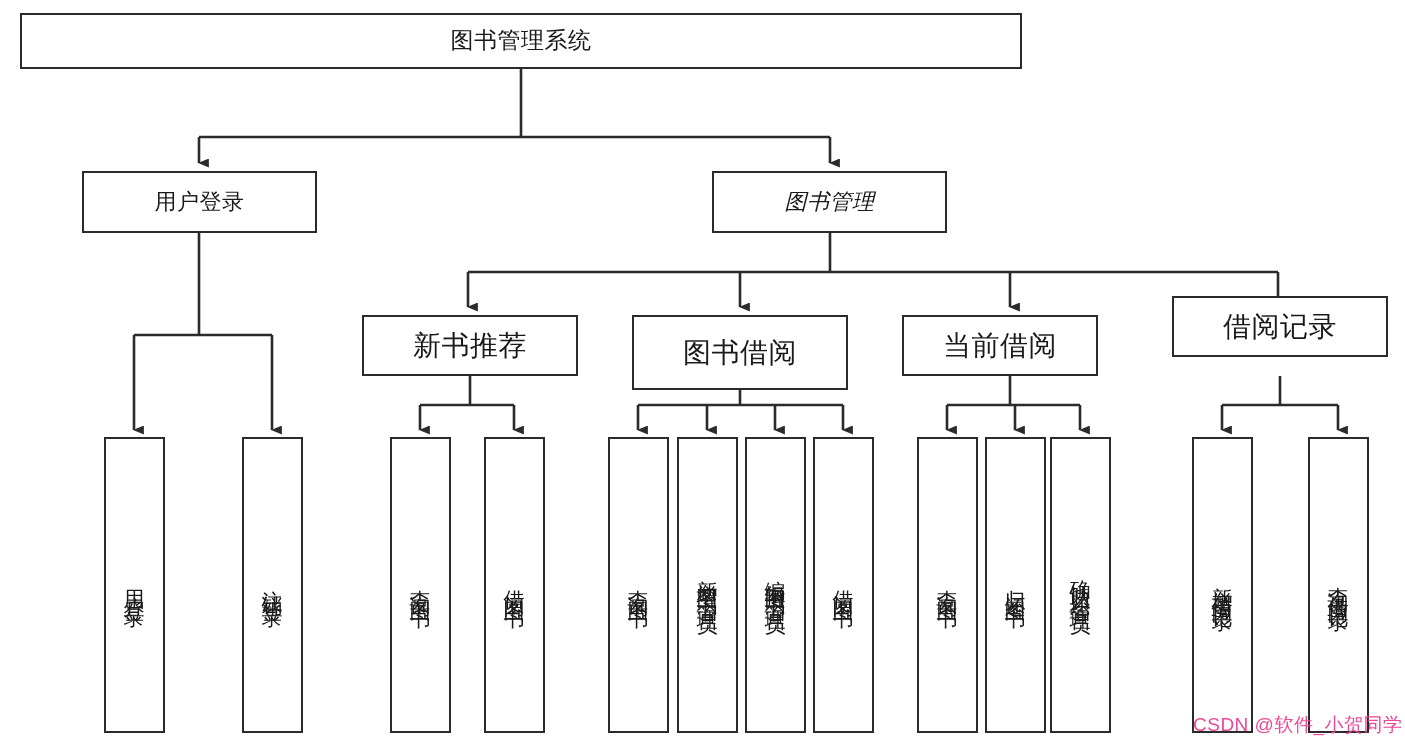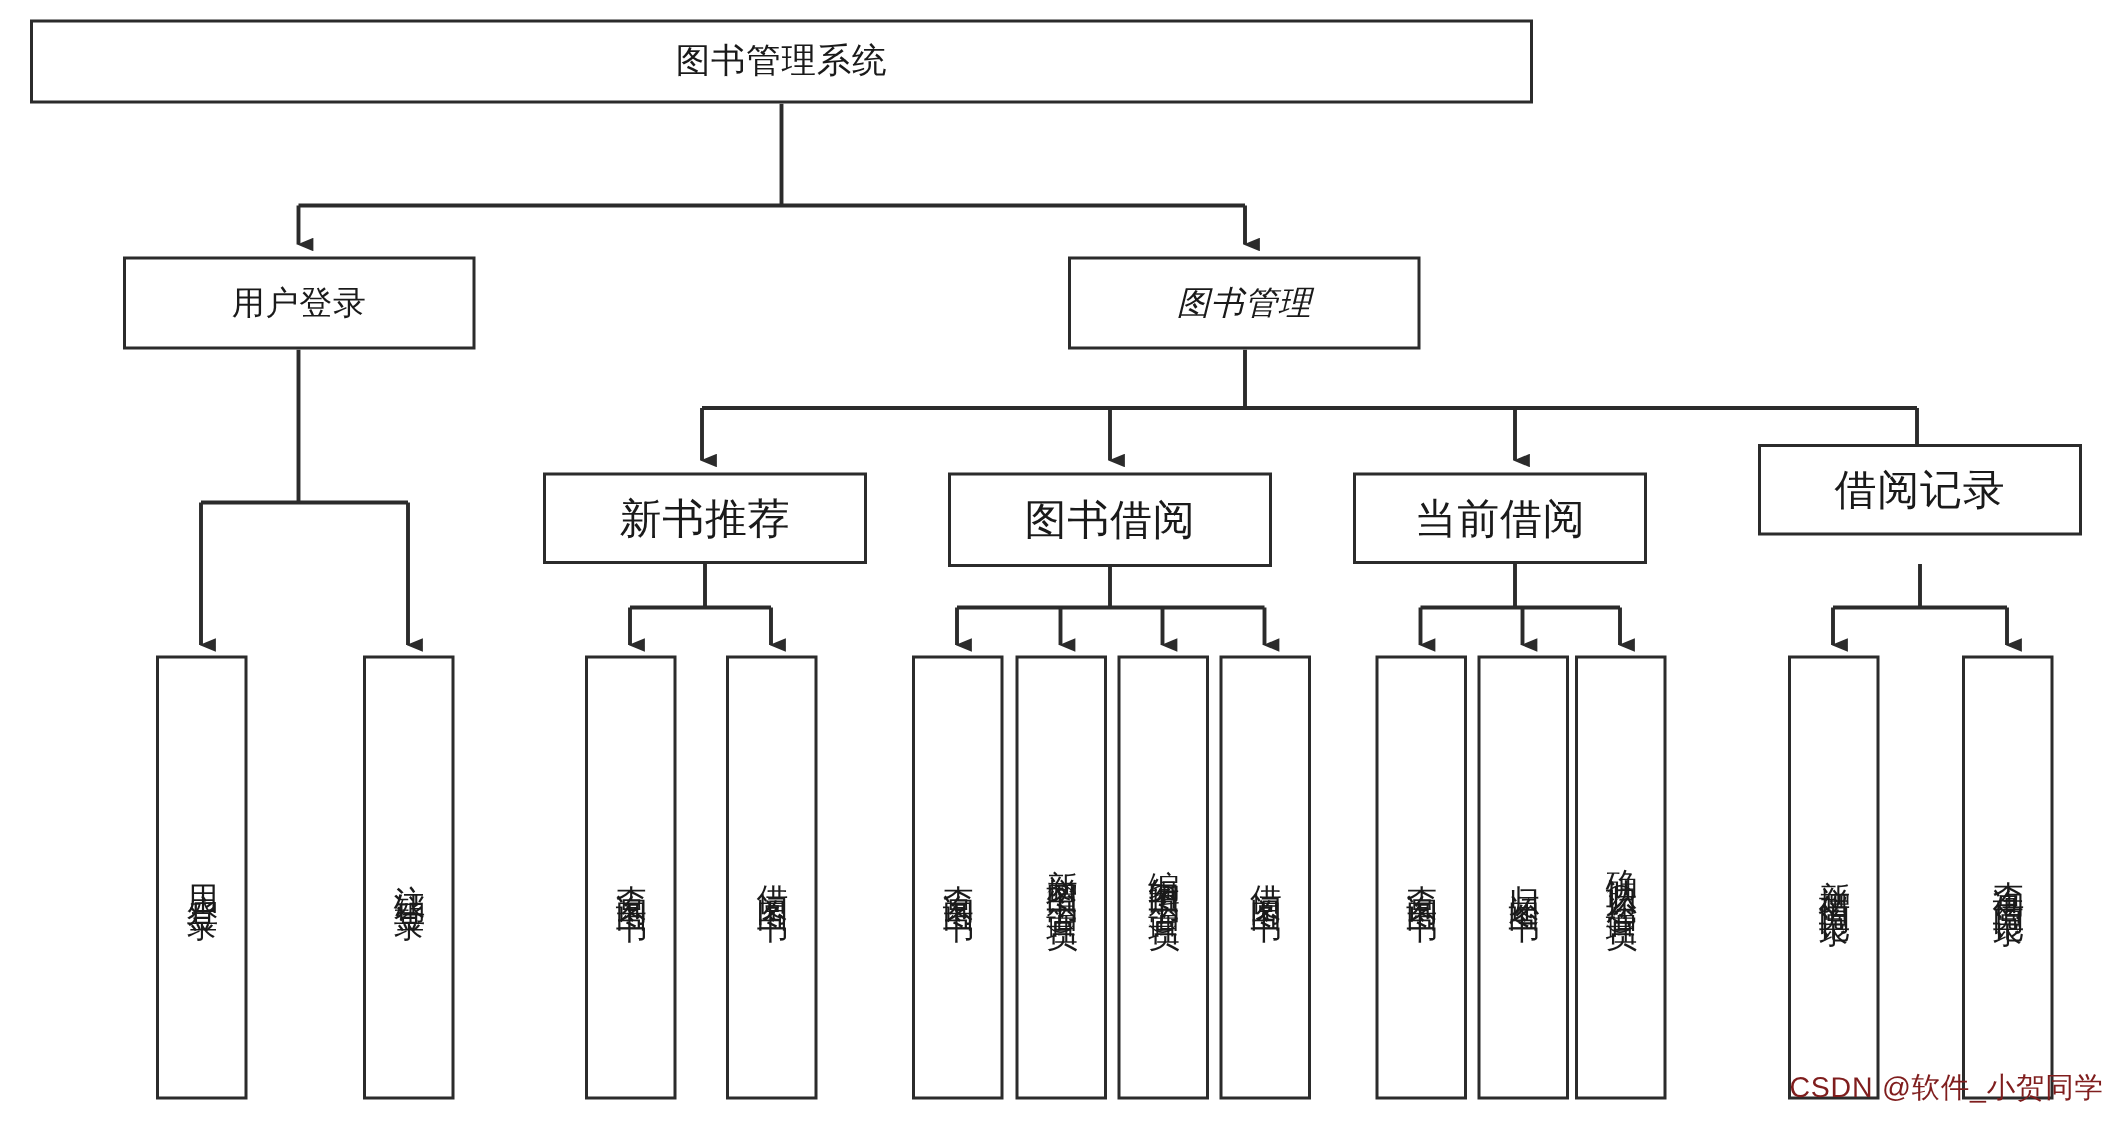--- a/index.html
+++ b/index.html
@@ -65,21 +65,21 @@
     line-height: 1;
     letter-spacing: 6px;
     white-space: nowrap;
     text-align: center;
   }
   .node.leaf.tall-text .node-label {
     letter-spacing: 5px;
   }
   .watermark {
     position: absolute;
-    color: #7f1d1d;
+    color: #ec4899;
     font-size: 19px;
     white-space: nowrap;
     z-index: 5;
     letter-spacing: 0.5px;
   }
 </style>
 </head>
 <body>
 
 <div id="diagram-root">
@@ -143,21 +143,21 @@
   <div class="node level1" style="left:82px; top:171px; width:235px; height:62px;">
     <span class="node-label">用户登录</span>
   </div>
   <div class="node level1" style="left:712px; top:171px; width:235px; height:62px;font-style:italic;">
     <span class="node-label">图书管理</span>
   </div>
 
   <div class="node level2" style="left:362px; top:315px; width:216px; height:61px;">
     <span class="node-label">新书推荐</span>
   </div>
-  <div class="node level2" style="left:632px; top:315px; width:216px; height:63px;">
+  <div class="node level2" style="left:632px; top:315px; width:216px; height:75px;">
     <span class="node-label">图书借阅</span>
   </div>
   <div class="node level2" style="left:902px; top:315px; width:196px; height:61px;">
     <span class="node-label">当前借阅</span>
   </div>
   <div class="node level2" style="left:1172px; top:296px; width:216px; height:61px;">
     <span class="node-label">借阅记录</span>
   </div>
 
   <div class="node leaf" style="left:104px; top:437px; width:61px; height:296px;">

